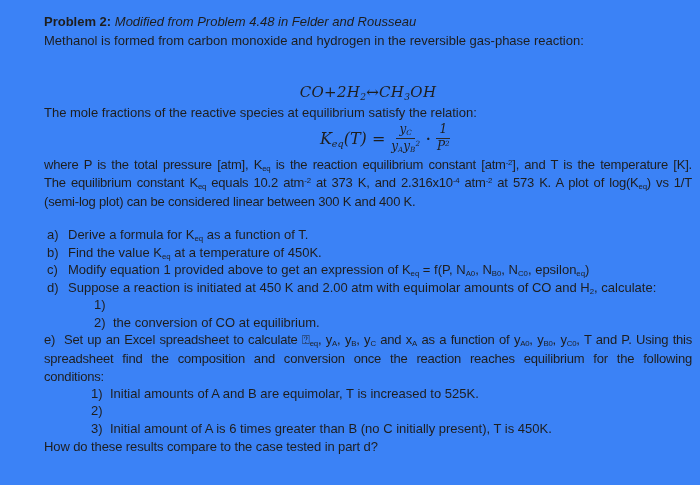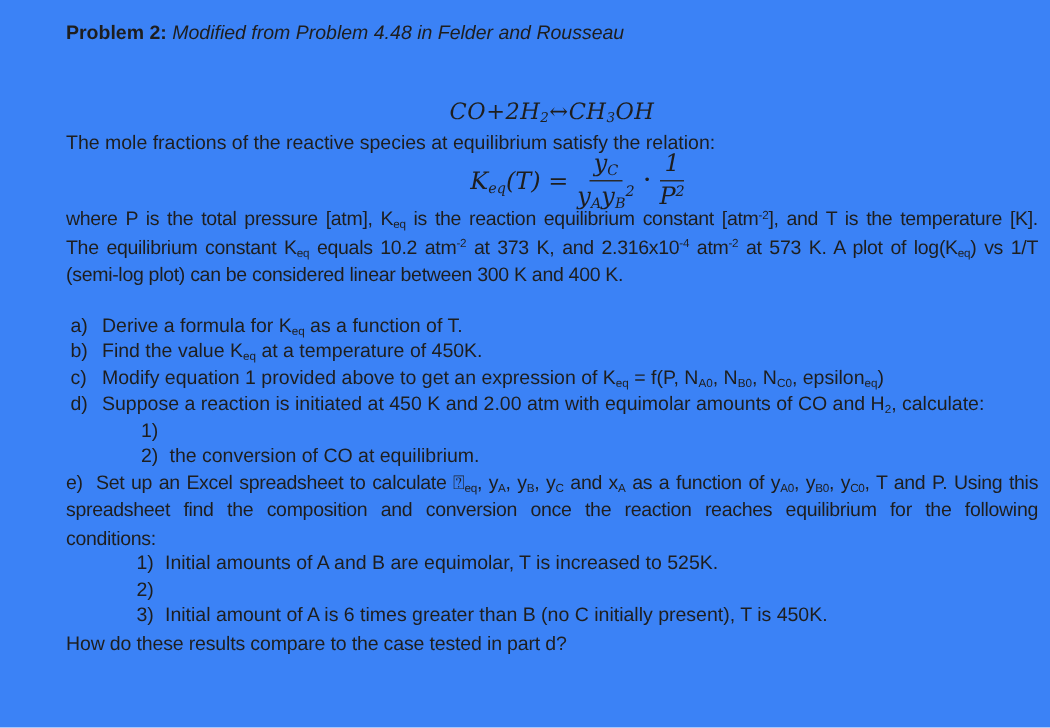--- a/index.html
+++ b/index.html
@@ -20,21 +20,21 @@
   .b{font-weight:bold;}
   .i{font-style:italic;}
   .math{font-family:"DejaVu Serif","Liberation Serif",serif;font-style:italic;}
   .eq1{text-align:center;margin-top:30px;font-size:15px;line-height:24px;letter-spacing:0.3px;}
   .relation{margin-top:0;}
   .eq2{
     display:flex;align-items:center;justify-content:center;gap:6px;
     margin:1px 0 2px 0;height:30px;
   }
   .eq2 .lhs{font-size:16px;margin-left:34px;}
-  .frac{display:inline-flex;flex-direction:column;align-items:center;font-size:16px;line-height:1.15;}
+  .frac{display:inline-flex;flex-direction:column;align-items:center;font-size:12px;line-height:1.15;}
   .frac .num{border-bottom:1px solid #2a2a2a;padding:0 3px 1px 3px;}
   .frac .den{padding-top:1px;}
   .mdot{font-family:"DejaVu Serif",serif;font-weight:bold;font-size:13px;}
   .para .jline{
     text-align:justify;text-align-last:justify;
     white-space:nowrap;letter-spacing:-0.2px;
     line-height:18.5px;
   }
   .para .lline{text-align:left;letter-spacing:-0.2px;line-height:18.5px;}
   .tasks{margin-top:15px;padding-left:3px;}
@@ -49,20 +49,21 @@
   .closing{margin-top:1px;letter-spacing:-0.1px;}
 </style>
 </head>
 <body>
 
 <div class="page">
   <div class="content">
 
     <p><span class="b">Problem 2:</span><span class="i"> Modified from Problem 4.48 in Felder and Rousseau</span></p>
 
+    <p>Methanol is formed from carbon monoxide and hydrogen in the reversible gas-phase reaction:</p>
 
     <p class="eq1 math">CO+2H<sub>2</sub>↔CH<sub>3</sub>OH</p>
 
     <p class="relation">The mole fractions of the reactive species at equilibrium satisfy the relation:</p>
 
     <div class="eq2">
       <span class="math lhs">K<sub>eq</sub>(T) =</span>
       <span class="frac math">
         <span class="num">y<sub>C</sub></span>
         <span class="den">y<sub>A</sub>y<sub>B</sub><sup>2</sup></span>

